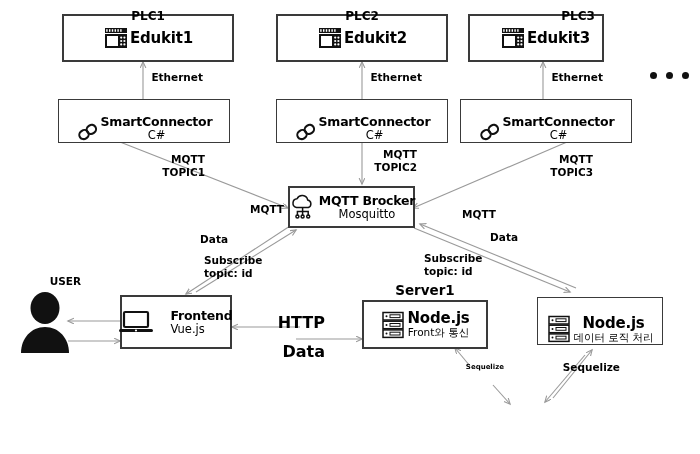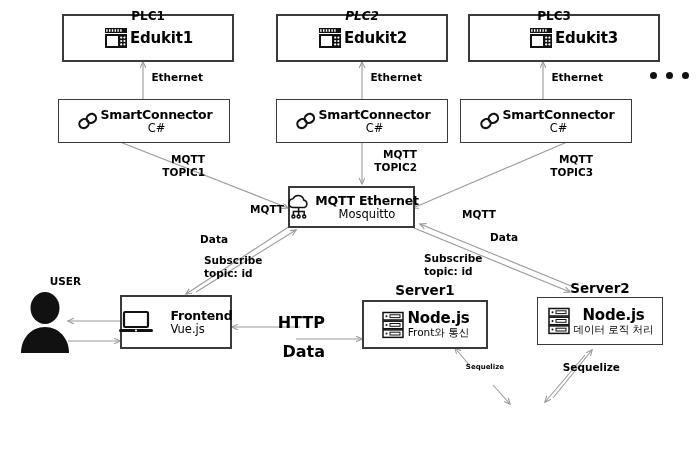--- a/index.html
+++ b/index.html
@@ -3,21 +3,21 @@
 <meta charset="utf-8">
 <style>
   html,body{margin:0;padding:0;background:#fff;}
   body{width:700px;height:454px;position:relative;overflow:hidden;
        font-family:"DejaVu Sans","Liberation Sans",sans-serif;color:#000;}
   #canvas{position:absolute;inset:0;}
   svg#wires{position:absolute;left:0;top:0;width:700px;height:454px;pointer-events:none;}
 
   .node{position:absolute;box-sizing:border-box;border:2px solid #3a3a3a;background:#fff;
         display:flex;align-items:center;justify-content:center;gap:1px;}
-  .node.thin{border-width:1.5px;}
+  .node.thin{border-width:1.5px;align-items:flex-end;}
   .txtcol{display:flex;flex-direction:column;align-items:center;justify-content:center;line-height:1.12;}
   .t1{font-weight:bold;font-size:12.5px;letter-spacing:-.2px;white-space:nowrap;}
   .t1.big{font-size:15px;}
   .t2{font-size:10.5px;white-space:nowrap;}
   .t2.mid{font-size:11.5px;}
   .cap{position:absolute;font-weight:bold;font-size:12px;text-align:center;white-space:nowrap;}
   .cap.ul{font-size:13.5px;}
   .lbl{position:absolute;font-weight:bold;font-size:10.5px;text-align:right;white-space:nowrap;line-height:1.25;}
   .lbl.sm{font-size:7px;}
   .lbl.lg{font-size:16px;}
@@ -107,23 +107,23 @@
         <circle cx="18.2" cy="11.6" r="1.1" fill="#fff"></circle>
           <circle cx="21.4" cy="11.6" r="1.1" fill="#fff"></circle>
         <circle cx="18.2" cy="15" r="1.1" fill="#fff"></circle>
           <circle cx="21.4" cy="15" r="1.1" fill="#fff"></circle>
         <circle cx="18.2" cy="18.4" r="1.1" fill="#fff"></circle>
           <circle cx="21.4" cy="18.4" r="1.1" fill="#fff"></circle>
       </svg>
     </div>
     <span class="t1 big">Edukit2</span>
   </div>
-  <div class="cap" style="left:276px;top:9px;width:172px;font-style:italic;">PLC2</div>
-
-  <div class="node" style="left:468px;top:14px;width:192px;height:48px;padding-left:18px;">
+  <div class="cap" style="left:276px;top:9px;width:172px;">PLC2</div>
+
+  <div class="node" style="left:468px;top:14px;width:136px;height:48px;padding-left:18px;">
     <div class="icon">
       <svg width="26" height="24" viewBox="0 0 26 24">
         <rect x="2" y="2" width="22" height="5" fill="#111"></rect>
         <rect x="3.2" y="3.2" width="1.4" height="2.6" fill="#fff"></rect>
           <rect x="6" y="3.2" width="1.4" height="2.6" fill="#fff"></rect>
         <rect x="8.8" y="3.2" width="1.4" height="2.6" fill="#fff"></rect>
           <rect x="11.6" y="3.2" width="1.4" height="2.6" fill="#fff"></rect>
         <rect x="14.4" y="3.2" width="1.4" height="2.6" fill="#fff"></rect>
           <rect x="17.2" y="3.2" width="1.4" height="2.6" fill="#fff"></rect>
         <rect x="2" y="8" width="22" height="14" fill="#111"></rect>
@@ -131,21 +131,21 @@
         <circle cx="18.2" cy="11.6" r="1.1" fill="#fff"></circle>
           <circle cx="21.4" cy="11.6" r="1.1" fill="#fff"></circle>
         <circle cx="18.2" cy="15" r="1.1" fill="#fff"></circle>
           <circle cx="21.4" cy="15" r="1.1" fill="#fff"></circle>
         <circle cx="18.2" cy="18.4" r="1.1" fill="#fff"></circle>
           <circle cx="21.4" cy="18.4" r="1.1" fill="#fff"></circle>
       </svg>
     </div>
     <span class="t1 big">Edukit3</span>
   </div>
-  <div class="cap" style="left:468px;top:9px;width:172px;">PLC3</div>
+  <div class="cap" style="left:492px;top:9px;width:172px;">PLC3</div>
 
   <div class="dots" style="left:650px;top:72px;">
     <i></i>
       <i></i>
       <i></i>
   </div>
 
   <div class="lbl" style="left:83px;top:71px;width:120px;">Ethernet</div>
   <div class="lbl" style="left:302px;top:71px;width:120px;">Ethernet</div>
   <div class="lbl" style="left:483px;top:71px;width:120px;">Ethernet</div>
@@ -213,21 +213,21 @@
       <svg width="30" height="26" viewBox="0 0 30 26" fill="none" stroke="#111" stroke-width="1.5" stroke-linecap="round">
         <path d="M8.5,13.5 a4.4,4.4 0 0,1 0.6,-8.7 a5.6,5.6 0 0,1 10.6,1.2 a3.9,3.9 0 0,1 0.6,7.5 z" stroke-linejoin="round"></path>
         <path d="M14.6,13.8 L14.6,21"></path>
         <path d="M9.4,21.2 L9.4,17.6 L20.2,17.6 L20.2,21.2"></path>
         <circle cx="9.4" cy="22.6" r="1.5"></circle>
           <circle cx="14.6" cy="22.6" r="1.5"></circle>
           <circle cx="20.2" cy="22.6" r="1.5"></circle>
       </svg>
     </div>
     <div class="txtcol">
-      <span class="t1">MQTT Ethernet</span>
+      <span class="t1">MQTT Brocker</span>
       <span class="t2 mid">Mosquitto</span>
     </div>
   </div>
 
   <div class="lbl" style="left:228px;top:203px;width:56px;">MQTT</div>
   <div class="lbl" style="left:440px;top:208px;width:56px;">MQTT</div>
 
   <div class="lbl" style="left:172px;top:233px;width:56px;">Data</div>
   <div class="lbl" style="left:462px;top:231px;width:56px;">Data</div>
 
@@ -281,21 +281,20 @@
         <rect x="10" y="13.5" width="10" height="2.8" stroke-width="1" fill="none"></rect>
         <rect x="10" y="22.2" width="10" height="2.8" stroke-width="1" fill="none"></rect>
       </svg>
     </div>
     <div class="txtcol">
       <span class="t1 big">Node.js</span>
       <span class="t2">Front와 통신</span>
     </div>
   </div>
 
-  <div class="cap ul" style="left:537px;top:280px;width:126px;">Server2</div>
   <div class="node thin" style="left:537px;top:297px;width:126px;height:48px;">
     <div class="icon">
       <svg width="26" height="30" viewBox="0 0 26 30" stroke="#111" fill="none">
         <rect x="3" y="2.5" width="20" height="7.5" stroke-width="1.5"></rect>
         <rect x="3" y="11.2" width="20" height="7.5" stroke-width="1.5"></rect>
         <rect x="3" y="19.9" width="20" height="7.5" stroke-width="1.5"></rect>
         <circle cx="6.5" cy="6.2" r="1" fill="#111" stroke="none"></circle>
         <circle cx="6.5" cy="14.9" r="1" fill="#111" stroke="none"></circle>
         <circle cx="6.5" cy="23.6" r="1" fill="#111" stroke="none"></circle>
         <rect x="10" y="4.8" width="10" height="2.8" stroke-width="1" fill="none"></rect>

